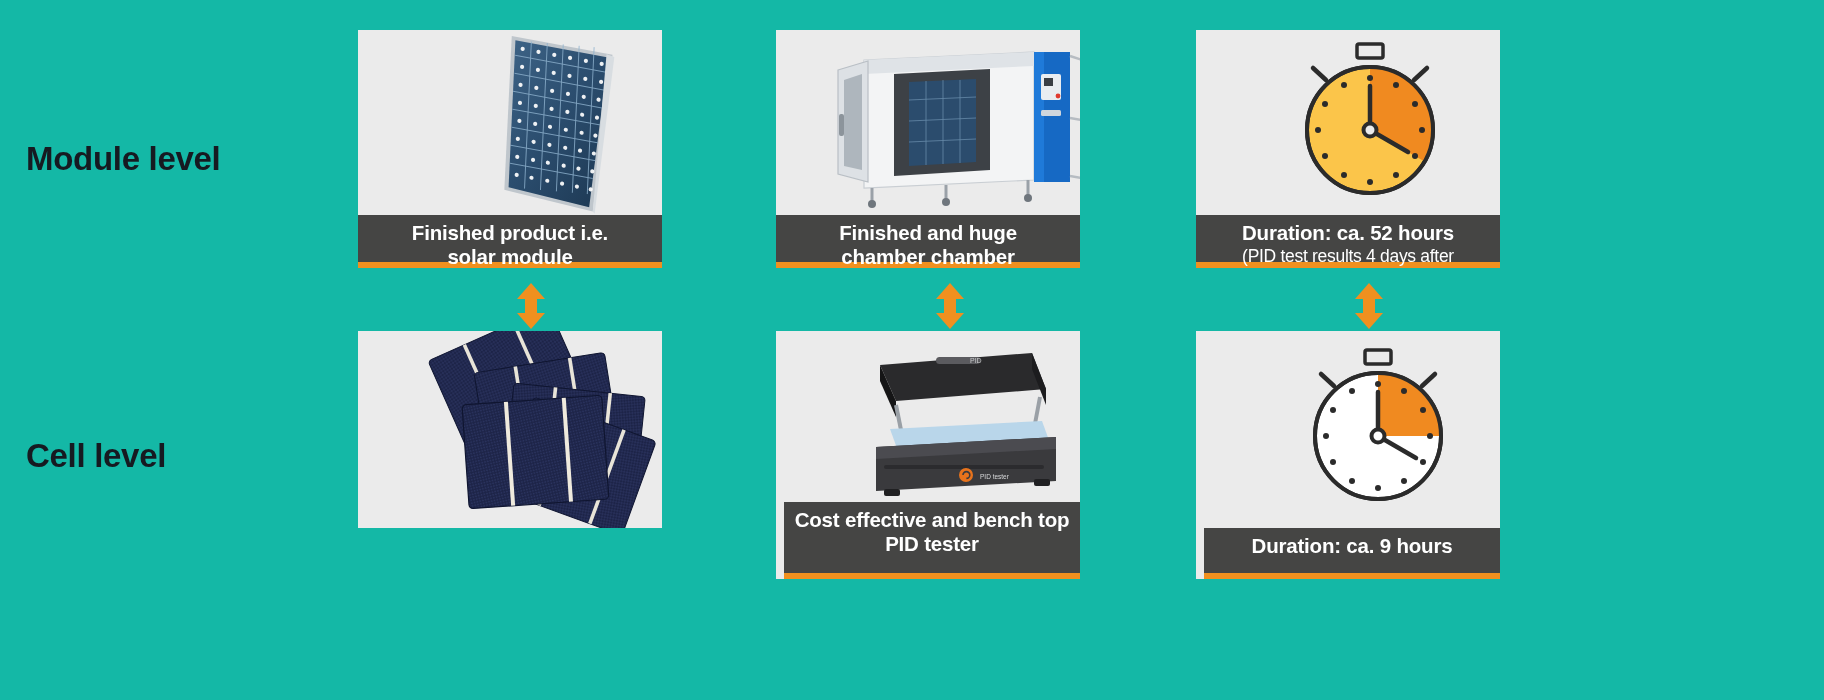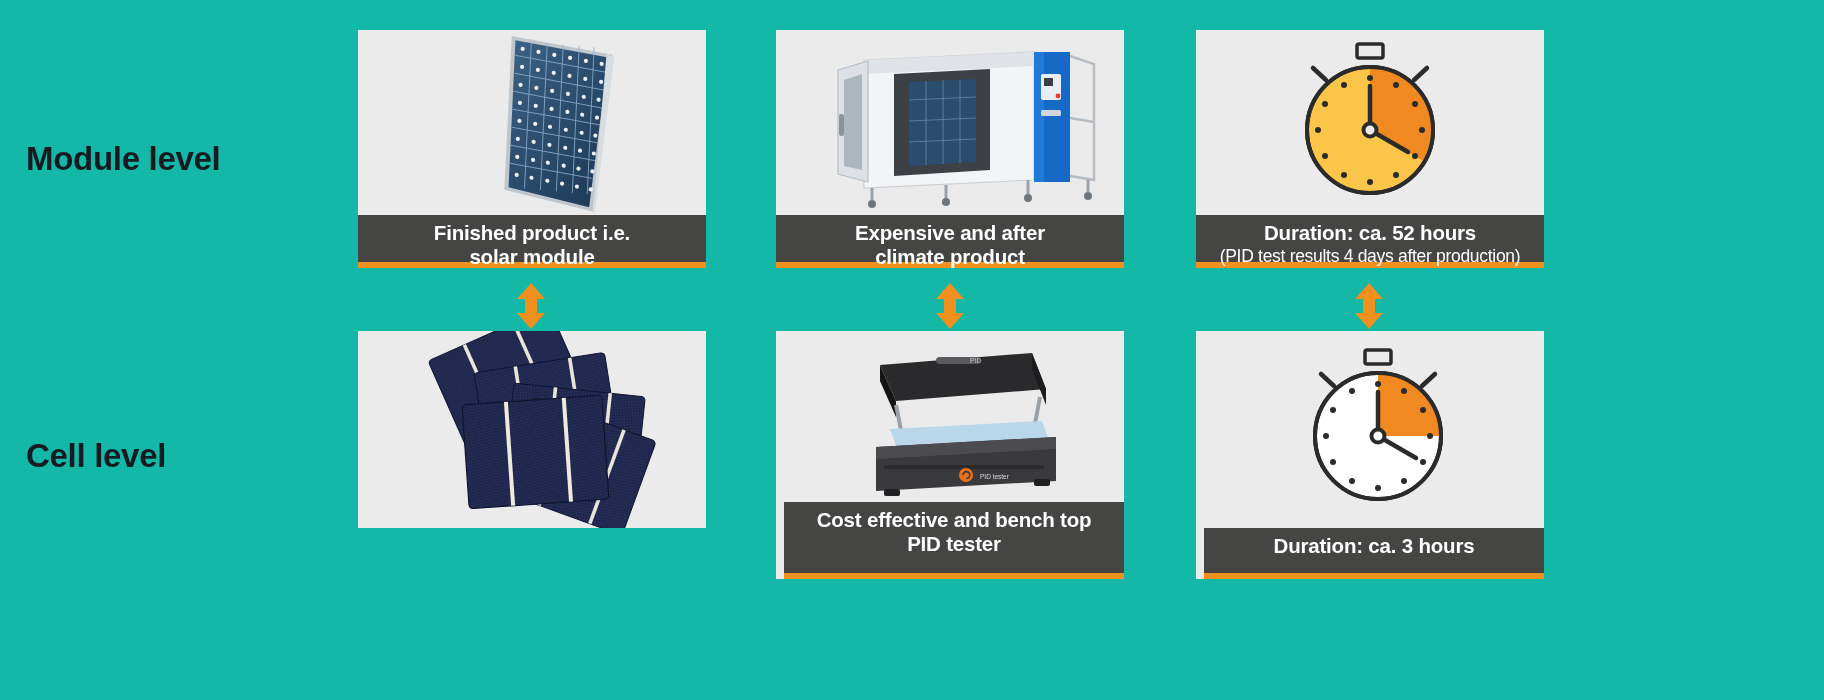--- a/index.html
+++ b/index.html
@@ -30,21 +30,21 @@
     color: #161a21;
     letter-spacing: -0.3px;
     white-space: nowrap;
   }
   .row-label.module { left: 26px; top: 140px; }
   .row-label.cell   { left: 26px; top: 437px; text-align: right; }
 
   
   .card {
     position: absolute;
-    width: 348px;
+    width: 304px;
     background: #ebebeb;
     box-sizing: border-box;
     overflow: hidden;
   }
   .card .media {
     position: relative;
     width: 100%;
     background: #ebebeb;
     overflow: hidden;
   }
@@ -240,22 +240,22 @@
         </g>
         <g fill="#6f767d">
           <circle cx="96" cy="174" r="4"></circle>
             <circle cx="170" cy="172" r="4"></circle>
           <circle cx="252" cy="168" r="4"></circle>
             <circle cx="312" cy="166" r="4"></circle>
         </g>
       </svg>
     </div>
     <div class="caption">
-      <span>Expensive and after</span><br>
-      <span>climate product</span>
+      <span>Finished and huge</span><br>
+      <span>chamber chamber</span>
     </div>
   </div>
 
   <div class="card r1 c3">
     <div class="media">
       <svg width="348" height="185" viewBox="0 0 348 185">
         <rect width="348" height="185" fill="#ebebeb"></rect>
         <g transform="translate(174 100)">
 
           <rect x="-13" y="-86" width="26" height="14" rx="2" fill="#ebebeb" stroke="#2b2b2b" stroke-width="3.5"></rect>
@@ -419,17 +419,17 @@
             <circle cx="-45" cy="-26" r="3"></circle>
             <circle cx="-26" cy="-45" r="3"></circle>
           </g>
           <line x1="0" y1="0" x2="0" y2="-44" stroke="#2b2b2b" stroke-width="4.5" stroke-linecap="round"></line>
           <line x1="0" y1="0" x2="38" y2="22" stroke="#2b2b2b" stroke-width="4.5" stroke-linecap="round"></line>
           <circle cx="0" cy="0" r="6.5" fill="#ffffff" stroke="#2b2b2b" stroke-width="4"></circle>
         </g>
       </svg>
     </div>
     <div class="caption">
-      <span>Duration: ca. 3 hours</span>
+      <span>Duration: ca. 9 hours</span>
     </div>
   </div>
 
 </div>
 
 </body></html>

